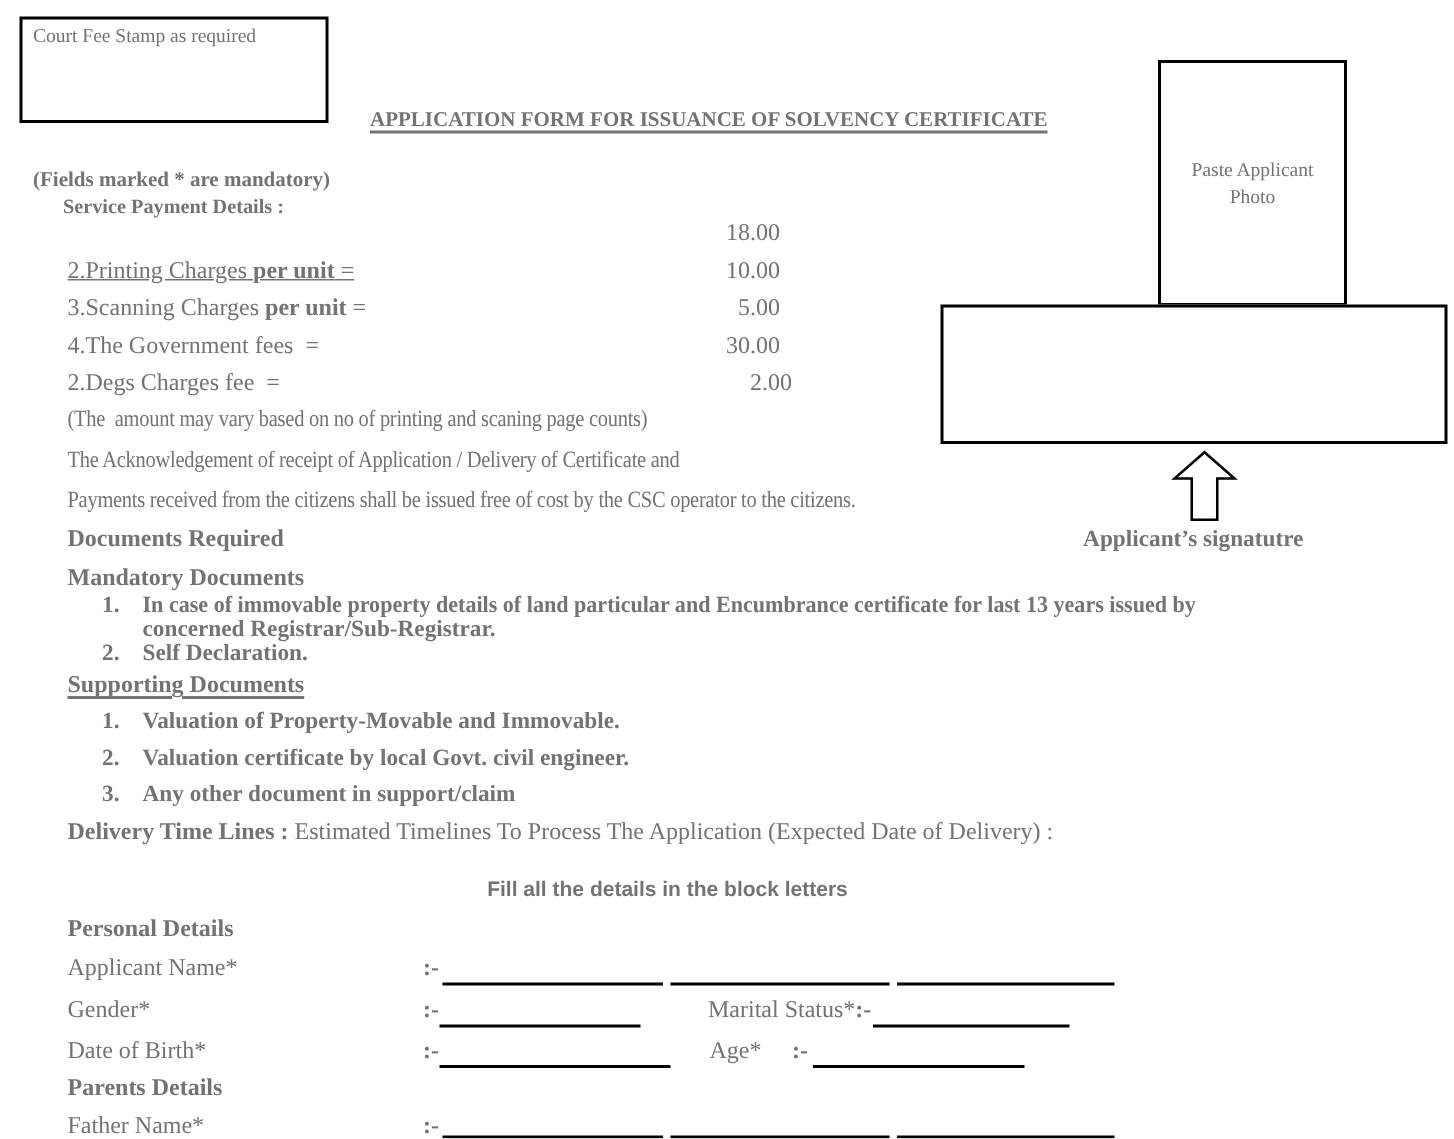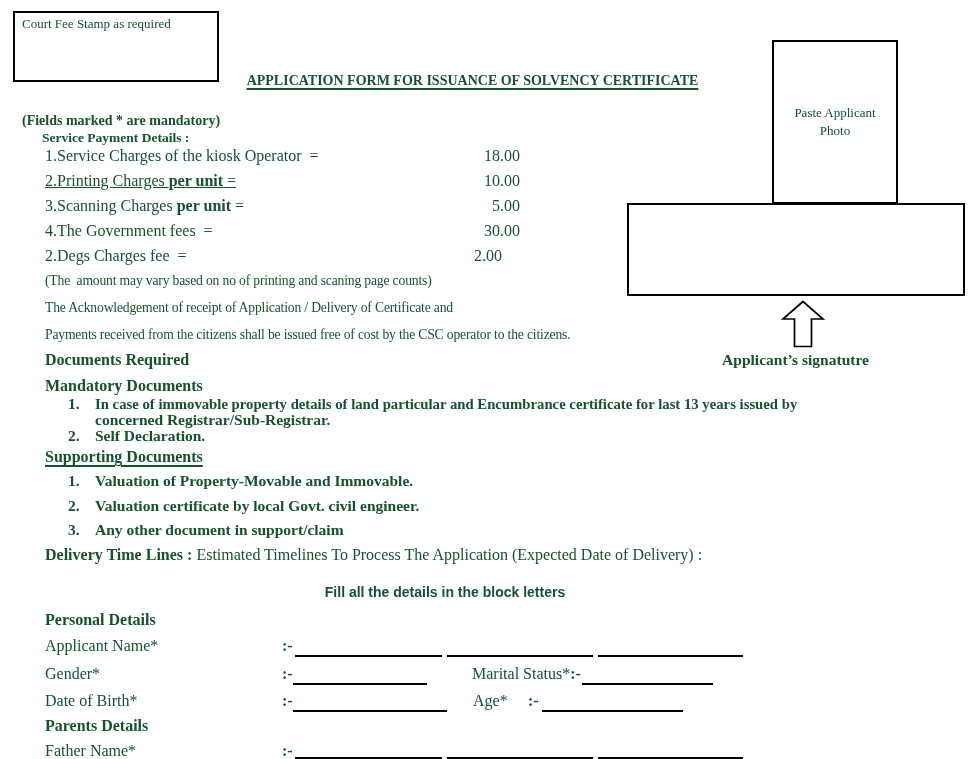--- a/index.html
+++ b/index.html
@@ -1,18 +1,18 @@
 <!DOCTYPE html>
 <html><head>
 <meta charset="utf-8">
 <style>
   html,body { margin:0; padding:0; background:#fff; }
   .page {
     position:relative; width:969px; height:759px; background:#ffffff;
-    font-family:"Liberation Serif", serif; color:#14532d; overflow:hidden;
+    font-family:"Liberation Serif", serif; color:#737373; overflow:hidden;
   }
   .t { position:absolute; white-space:pre; line-height:1.15; }
   .b { font-weight:bold; }
   .u { text-decoration:underline; text-decoration-thickness:2px; text-underline-offset:3px; }
   .box { position:absolute; border:2px solid #000; background:#fff; box-sizing:border-box; }
   .fline { position:absolute; height:17px; border-bottom:2px solid #000; }
   .cond { letter-spacing:-0.2px; transform:scaleX(0.88); transform-origin:0 50%; }
   .narrow { transform:scaleX(0.95); transform-origin:0 50%; }
   .center { text-align:center; white-space:nowrap; }
   .val { position:absolute; width:120px; text-align:right; font-size:16px; }
@@ -45,34 +45,33 @@
       <polygon points="23,1.5 43,19 31.5,19 31.5,46.5 14.5,46.5 14.5,19 3,19" fill="#ffffff" stroke="#000000" stroke-width="1.7"></polygon>
     </svg>
   </div>
 
   <div class="t b center" style="left:703px; top:351px; width:185px; font-size:15.5px;">Applicant’s signatutre</div>
 
   <div class="t b" style="left:22px; top:113px; font-size:14px;">(Fields marked * are mandatory)</div>
 
   <div class="t b" style="left:42px; top:130px; font-size:13.5px;">Service Payment Details :</div>
 
-  <div class="t fs16" style="left:45px; top:147px;"><span>1.Service Charges of the kiosk Operator</span><span class="b"></span><span>  =</span></div>
   <div class="val" style="left:400px; top:147px;">18.00</div>
 
   <div class="t fs16" style="left:45px; top:172px;text-decoration:underline;"><span>2.Printing Charges </span><span class="b">per unit</span><span> =</span></div>
   <div class="val" style="left:400px; top:172px;">10.00</div>
 
   <div class="t fs16" style="left:45px; top:197px;"><span>3.Scanning Charges </span><span class="b">per unit</span><span> =</span></div>
   <div class="val" style="left:400px; top:197px;">5.00</div>
 
   <div class="t fs16" style="left:45px; top:222px;"><span>4.The Government fees</span><span class="b"></span><span>  =</span></div>
   <div class="val" style="left:400px; top:222px;">30.00</div>
 
   <div class="t fs16" style="left:45px; top:247px;"><span>2.Degs Charges fee</span><span class="b"></span><span>  =</span></div>
-  <div class="val" style="left:382px; top:247px;">2.00</div>
+  <div class="val" style="left:408px; top:247px;">2.00</div>
 
   <div class="t fs155 cond" style="left:45px; top:271px;">(The  amount may vary based on no of printing and scaning page counts)</div>
   <div class="t fs155 cond" style="left:45px; top:298px;">The Acknowledgement of receipt of Application / Delivery of Certificate and</div>
   <div class="t fs155 cond" style="left:45px; top:325px;">Payments received from the citizens shall be issued free of cost by the CSC operator to the citizens.</div>
 
   <div class="t b fs16" style="left:45px; top:351px;">Documents Required</div>
 
   <div class="t b fs16" style="left:45px; top:377px;">Mandatory Documents</div>
 
   <div class="t b fs155" style="left:68px; top:395px;">1.</div>

